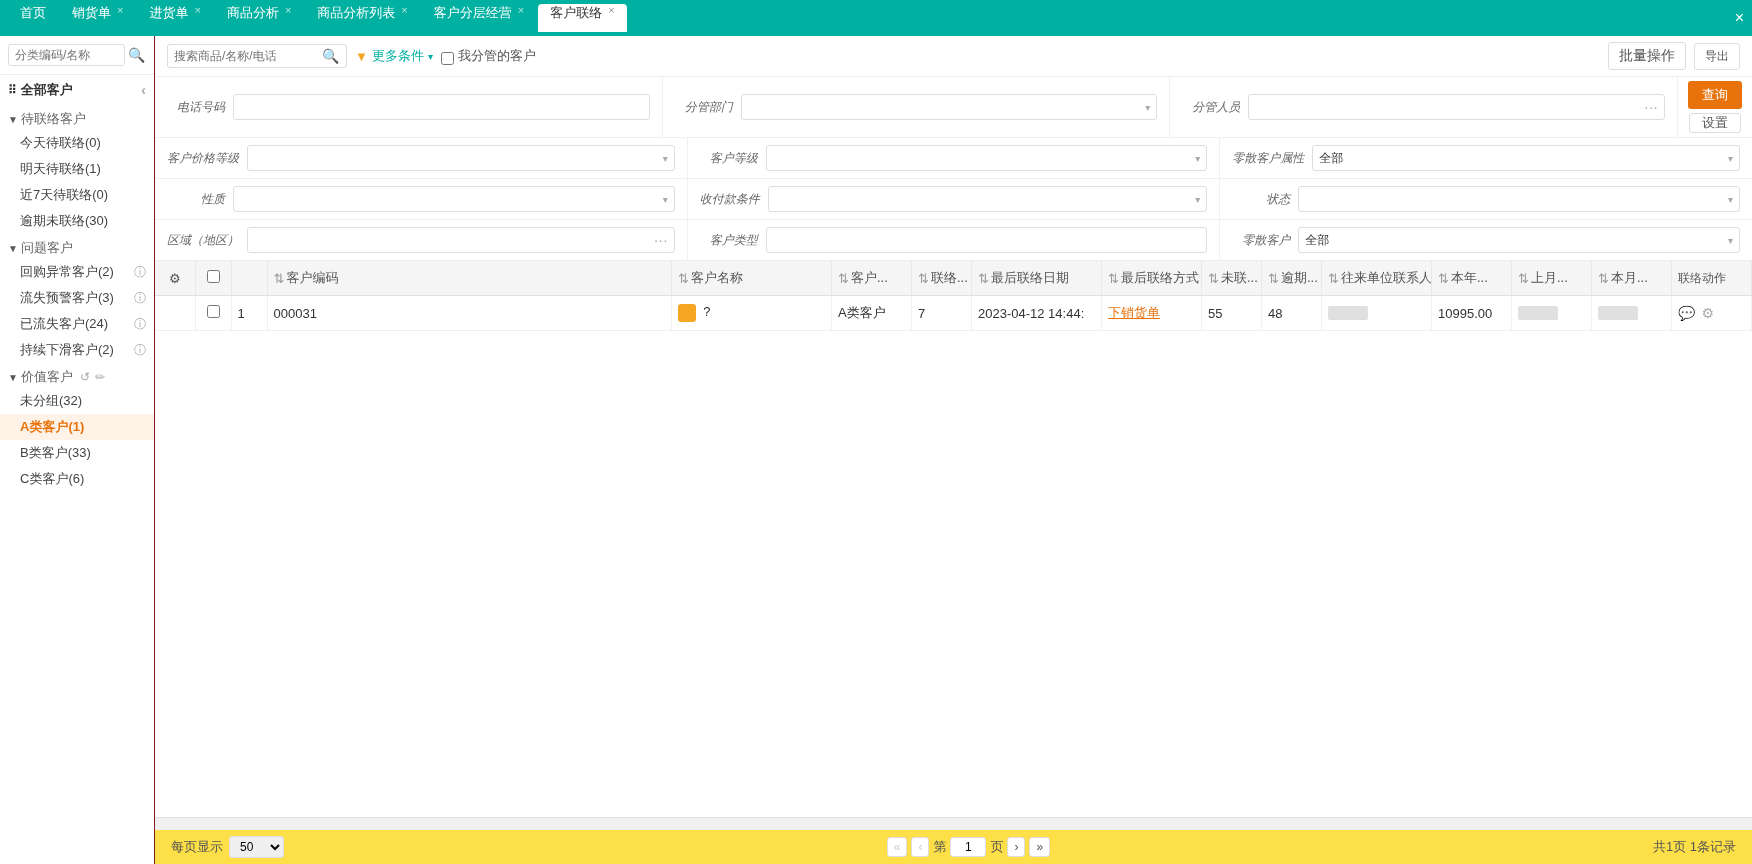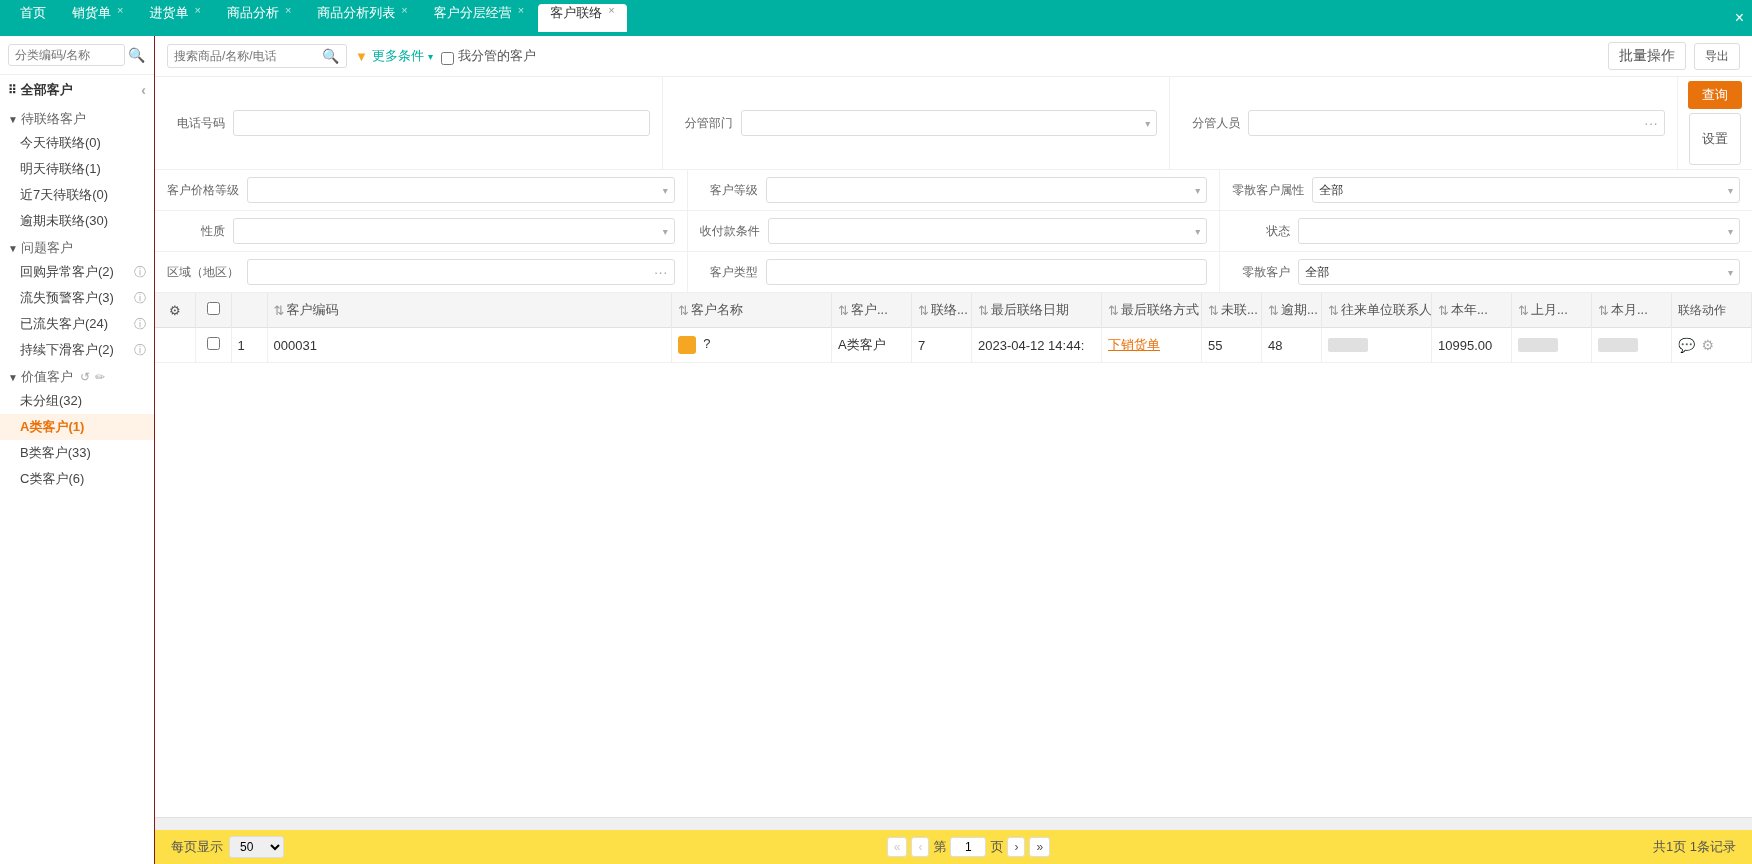--- a/index.html
+++ b/index.html
@@ -288,21 +288,21 @@
       border: none;
       padding: 5px 14px;
       border-radius: 3px;
       cursor: pointer;
       font-size: 13px;
     }
     .btn-setting {
       background: #fff;
       color: #555;
       border: 1px solid #ddd;
-      padding: 16px 12px;
+      padding: 0 12px;
       border-radius: 3px;
       cursor: pointer;
       font-size: 13px;
     }
 
     .filter-full-wrap {
       background: #fff;
       border-bottom: 1px solid #eee;
       padding: 0;
     }
@@ -321,20 +321,21 @@
       gap: 8px;
     }
     .fcell:last-child { border-right: none; }
     .fcell.has-btn { flex: 0 0 auto; padding: 7px 10px; }
     .flabel {
       font-size: 12px;
       color: #666;
       white-space: nowrap;
       min-width: 58px;
       text-align: right;
+      font-style: italic;
     }
     .fcontrol {
       flex: 1;
       display: flex;
       align-items: center;
       border: 1px solid #ddd;
       border-radius: 3px;
       padding: 3px 6px;
       background: #fff;
       min-height: 26px;

